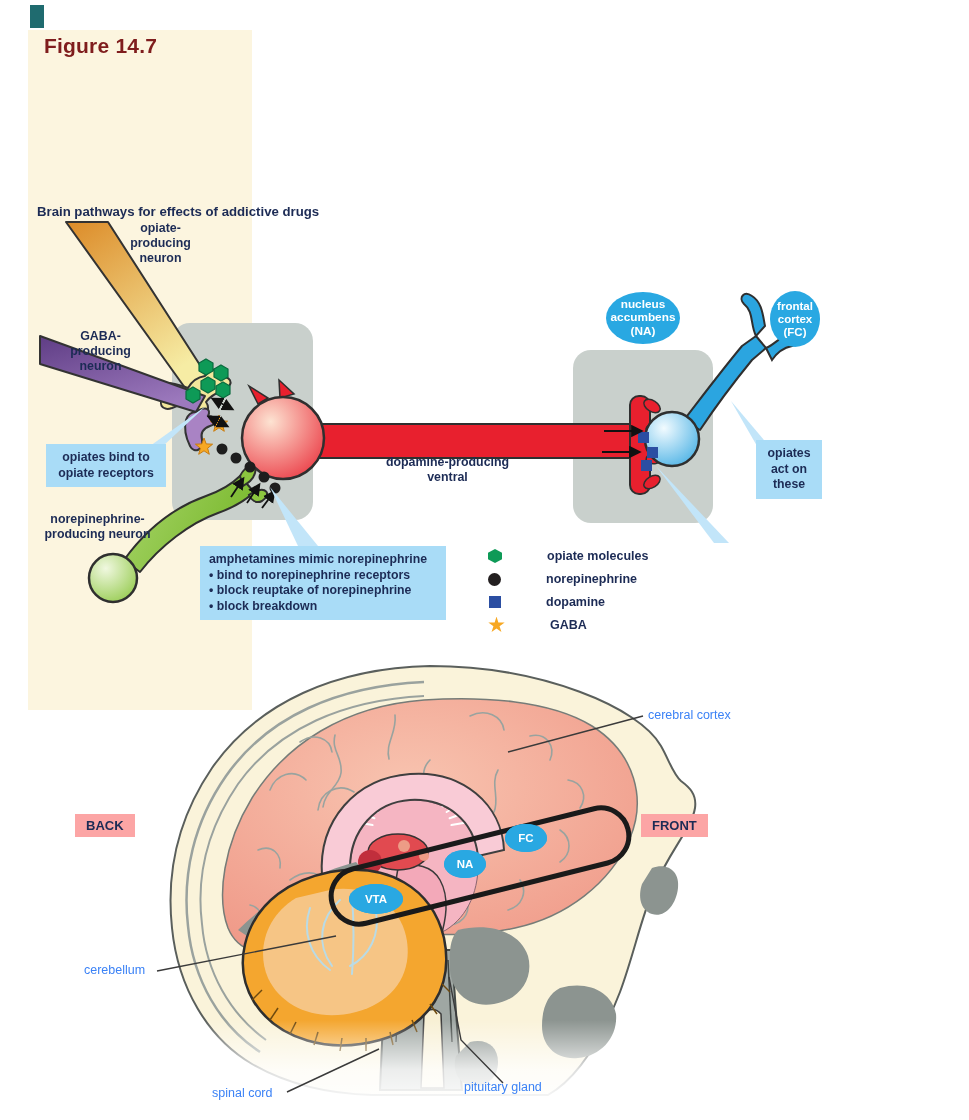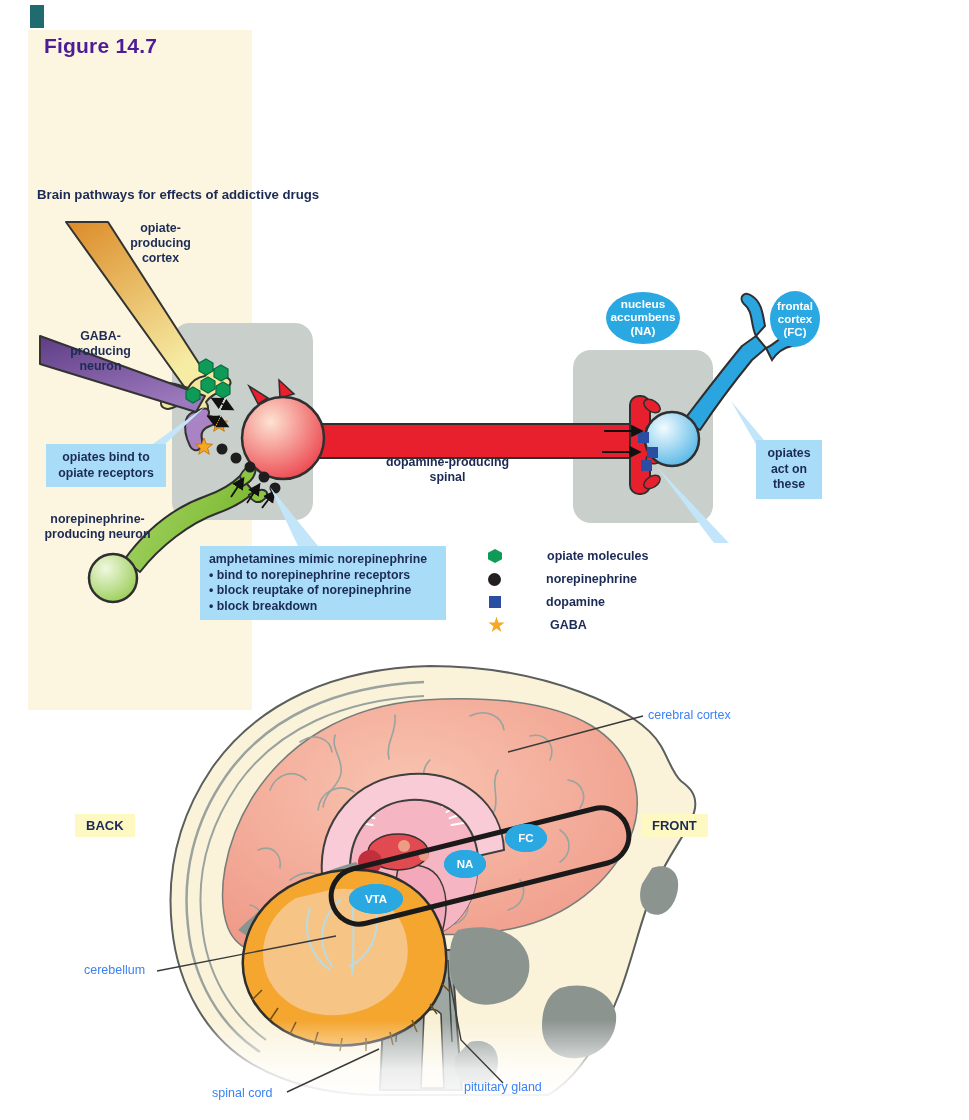--- a/index.html
+++ b/index.html
@@ -2,32 +2,32 @@
 <html><head>
 <meta charset="utf-8">
 <style>
   html,body{margin:0;padding:0;background:#fff;}
   #stage{position:relative;width:969px;height:1120px;background:#fff;overflow:hidden;
          font-family:"Liberation Sans",sans-serif;}
   .abs{position:absolute;}
   .pre{white-space:pre-line;}
   #cream-panel{left:28px;top:30px;width:224px;height:680px;background:#FCF5DF;}
   #corner-mark{left:30px;top:5px;width:14px;height:23px;background:#1F6B6F;}
-  #figure-number{left:44px;top:34px;font-size:21px;font-weight:bold;color:#4c1d95;letter-spacing:.2px;}
+  #figure-number{left:44px;top:34px;font-size:21px;font-weight:bold;color:#7f1d1d;letter-spacing:.2px;}
   #figure-caption{left:44px;top:72px;width:200px;font-family:"Liberation Serif",serif;
                   font-weight:bold;font-size:15px;line-height:19.5px;color:#2F2F3A;}
   .heading{font-size:13.2px;font-weight:bold;color:#1C2B55;}
-  #heading-pathway{left:37px;top:187px;}
+  #heading-pathway{left:37px;top:204px;}
   #heading-locations{left:37px;top:641px;}
   .lbl{font-size:12.4px;line-height:15px;font-weight:bold;color:#1C2B55;text-align:center;}
   .callout{background:#A9DCF7;color:#1C2B55;font-size:12.3px;line-height:15.5px;
            font-weight:bold;text-align:center;padding:6px 8px;}
   .oval{background:#29A8E2;border-radius:50%;display:flex;align-items:center;justify-content:center;
         color:#fff;font-weight:bold;text-align:center;}
-  .tag{background:#fef9c3;color:#1C2B55;font-weight:bold;font-size:13px;padding:4px 11px;}
+  .tag{background:#fca5a5;color:#1C2B55;font-weight:bold;font-size:13px;padding:4px 11px;}
   .blabel{font-size:12.5px;font-weight:normal;color:#3b82f6;}
   .legend-row{display:flex;align-items:center;margin-bottom:7px;height:16px;gap:36px;}
   .legend-marker{display:inline-block;margin-right:9px;flex:none;}
   .mk-hex{width:14px;height:14px;background:#0E9A57;
           clip-path:polygon(50% 0,100% 27%,100% 73%,50% 100%,0 73%,0 27%);}
   .mk-circle{width:13px;height:13px;background:#231F20;border-radius:50%;}
   .mk-square{width:12px;height:12px;background:#2B4EA2;margin-left:1px;}
   .mk-star{width:17px;height:17px;background:#F7A823;
            clip-path:polygon(50% 0%,61% 35%,98% 35%,68% 57%,79% 91%,50% 70%,21% 91%,32% 57%,2% 35%,39% 35%);}
   .legend-label{font-size:12.5px;font-weight:bold;color:#1C2B55;}
@@ -311,28 +311,28 @@
     <g stroke="#3A3A3A" stroke-width="1.4" fill="none">
       <line x1="643" y1="716" x2="508" y2="752"></line>
       <line x1="157" y1="971" x2="336" y2="936"></line>
       <line x1="287" y1="1092" x2="379" y2="1049"></line>
       <polyline points="503,1083 461,1040 449,977"></polyline>
     </g>
   </svg>
 
   <div class="abs lbl pre" style="left:118px;top:221px;width:85px">opiate-
 producing
-cortex</div>
+neuron</div>
   <div class="abs lbl pre" style="left:58px;top:329px;width:85px">GABA-
 producing
 neuron</div>
   <div class="abs lbl pre" style="left:40px;top:512px;width:115px">norepinephrine-
 producing neuron</div>
   <div class="abs lbl pre" style="left:380px;top:455px;width:135px">dopamine-producing
-spinal</div>
+ventral</div>
 
   <div class="abs oval pre" style="left:606px;top:292px;width:74px;height:52px;font-size:11.8px;line-height:13.5px">nucleus
 accumbens
 (NA)</div>
   <div class="abs oval pre" style="left:770px;top:291px;width:50px;height:56px;font-size:11.5px;line-height:13px">frontal
 cortex
 (FC)</div>
 
   <div class="abs callout pre" style="left:200px;top:546px;width:228px;text-align:left;padding:6px 9px">amphetamines mimic norepinephrine
 • bind to norepinephrine receptors

